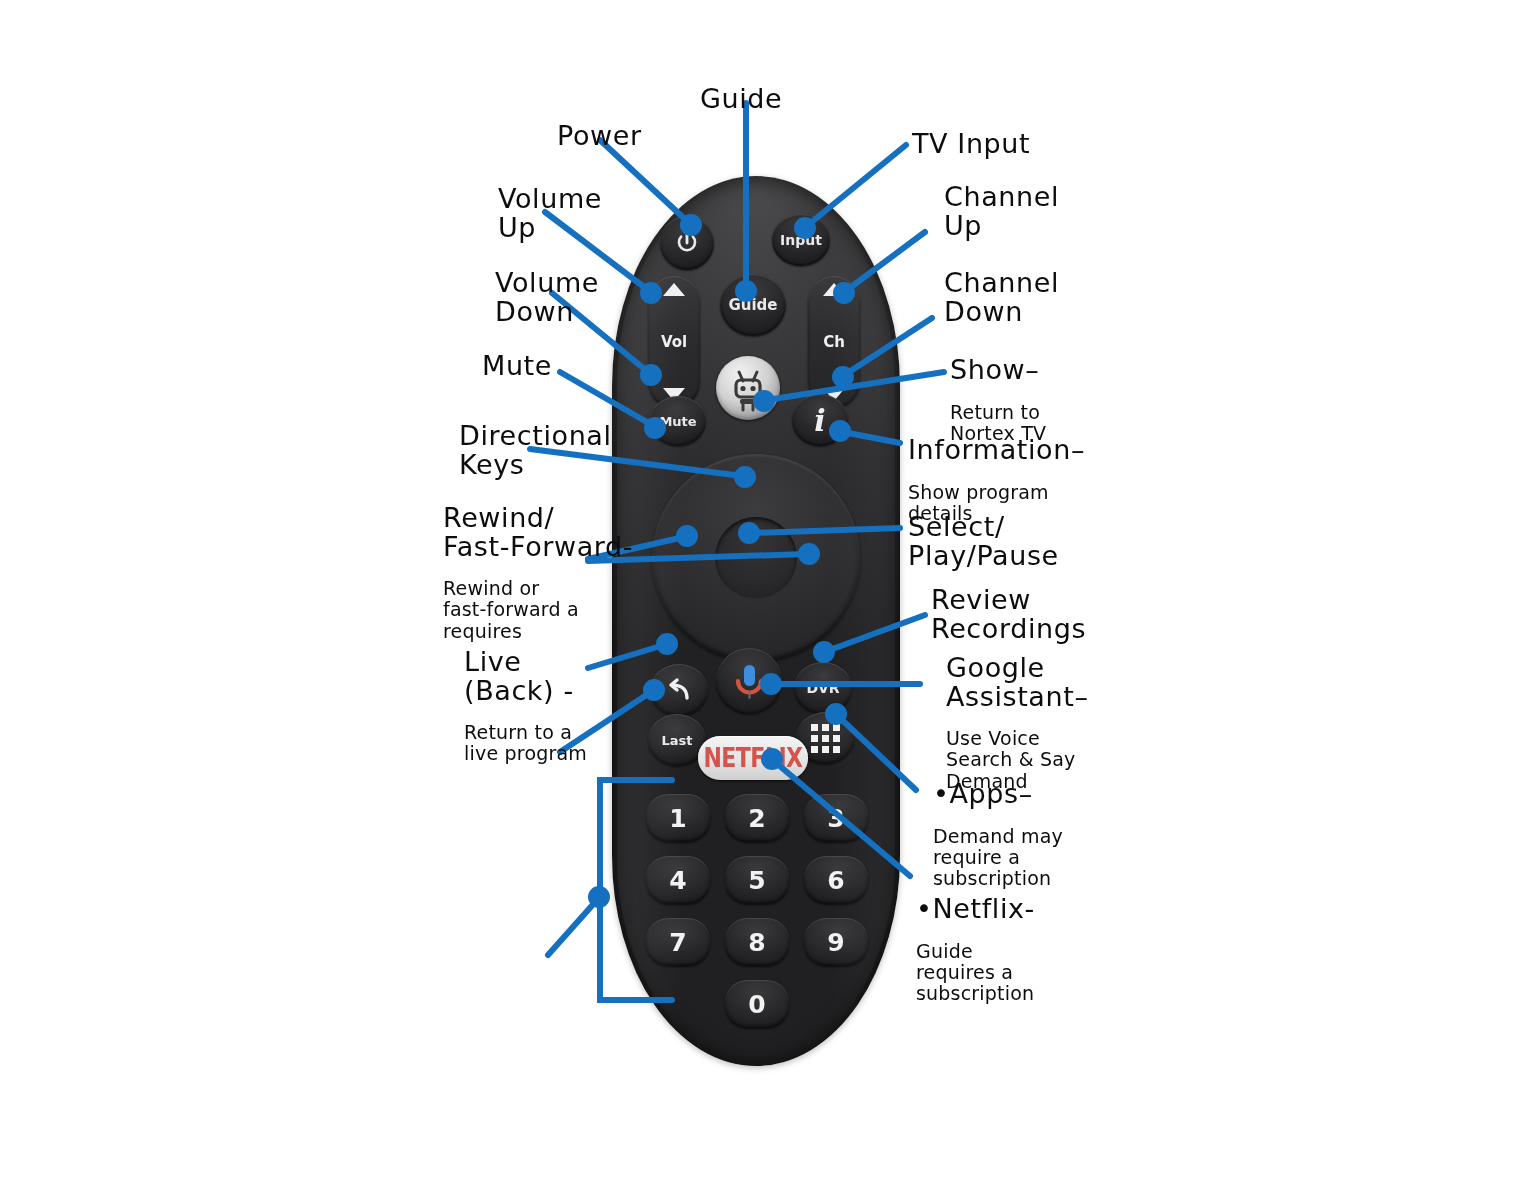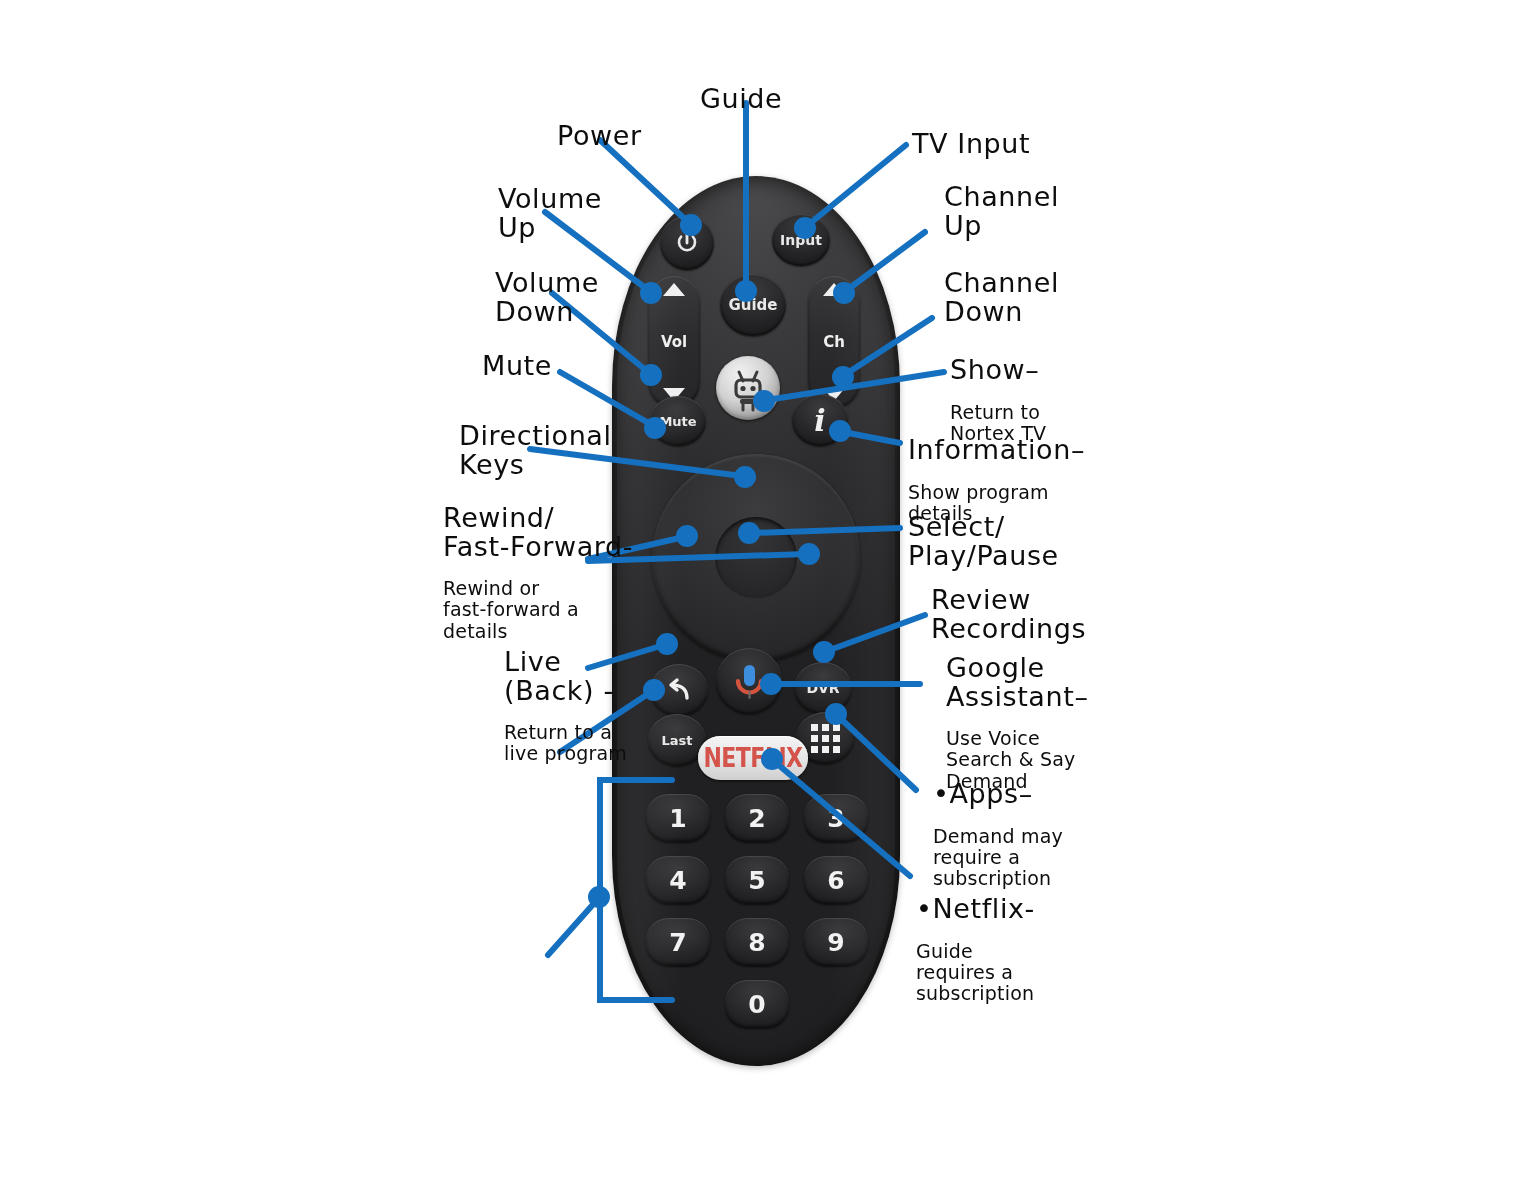--- a/index.html
+++ b/index.html
@@ -372,34 +372,34 @@
   <div class="label" style="left:459px;top:405px;">
     <span class="hd">Directional
 Keys</span>
   </div>
 
   <div class="label" style="left:443px;top:487px;">
     <span class="hd">Rewind/
 Fast-Forward-</span>
     <span class="sub">Rewind or
 fast-forward a
-details</span>
+requires</span>
   </div>
 
   <div class="label" style="left:908px;top:496px;">
     <span class="hd">Select/
 Play/Pause</span>
   </div>
 
   <div class="label" style="left:931px;top:569px;">
     <span class="hd">Review
 Recordings</span>
   </div>
 
-  <div class="label" style="left:464px;top:631px;margin-left:40px;">
+  <div class="label" style="left:464px;top:631px;">
     <span class="hd">Live
 (Back) -</span>
     <span class="sub">Return to a
 live program</span>
   </div>
 
   <div class="label" style="left:946px;top:637px;">
     <span class="hd">Google
 Assistant–</span>
     <span class="sub">Use Voice

